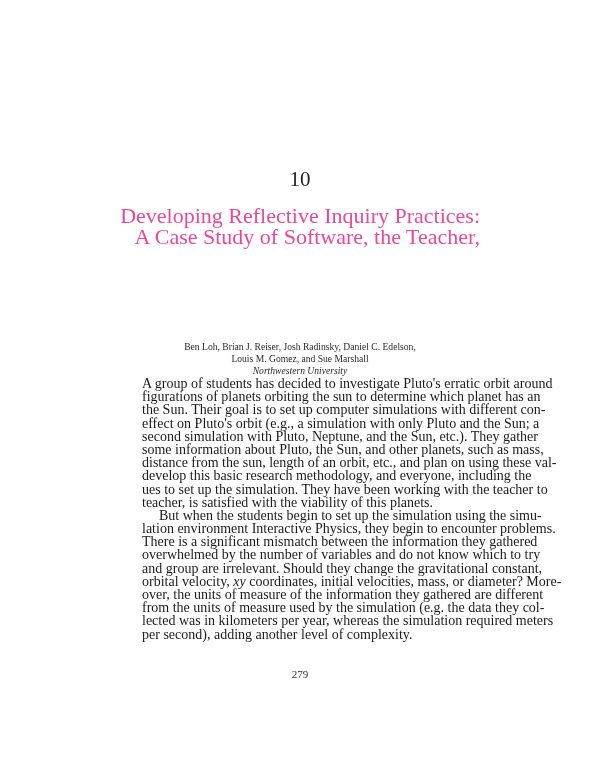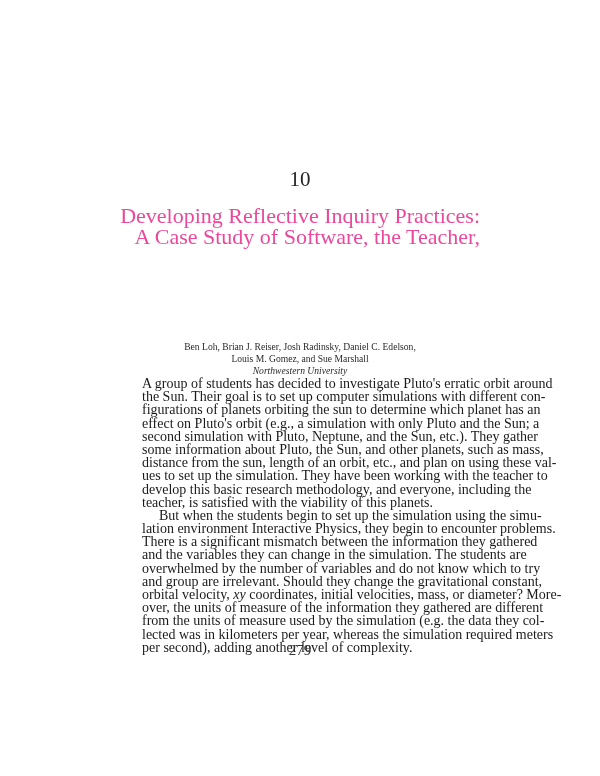--- a/index.html
+++ b/index.html
@@ -69,24 +69,24 @@
     }
     .body-text .line.last {
       text-align-last: left;
     }
     .body-text .line.indent {
       padding-left: 17px;
     }
     .body-text em { font-style: italic; }
     .page-number {
       position: absolute;
-      top: 644px;
+      top: 668px;
       left: 0; width: 600px;
       text-align: center;
-      font-size: 15px;
+      font-size: 11px;
       line-height: 12px;
       color: #333;
     }
   </style>
 </head>
 <body>
 
 <div class="page">
 
   <div class="chapter-number">10</div>
@@ -98,35 +98,34 @@
 
   <div class="authors">
     <span class="line">Ben Loh, Brian J. Reiser, Josh Radinsky,  Daniel C. Edelson,</span>
     <span class="line">Louis M. Gomez, and Sue Marshall</span>
     <span class="line affiliation">Northwestern University</span>
   </div>
 
   <div class="body-text">
     <div>
       <span class="line">A group of students has decided to investigate Pluto's erratic orbit around</span>
+      <span class="line">figurations of planets orbiting the sun to determine which planet has an</span>
       <span class="line">the Sun. Their goal is to set up computer simulations with different con-</span>
-      <span class="line">figurations of planets orbiting the sun to determine which planet has an</span>
       <span class="line">effect on Pluto's orbit (e.g., a simulation with only Pluto and the Sun; a</span>
       <span class="line">second simulation with Pluto, Neptune, and the Sun, etc.). They gather</span>
       <span class="line">some information about Pluto, the Sun, and other planets, such as mass,</span>
       <span class="line">distance from the sun, length of an orbit, etc., and plan on using these val-</span>
+      <span class="line">develop this basic research methodology, and everyone, including the</span>
       <span class="line">ues to set up the simulation. They have been working with the teacher to</span>
-      <span class="line">develop this basic research methodology, and everyone, including the</span>
       <span class="line last">teacher, is satisfied with the viability of this planets.</span>
     </div>
     <div>
       <span class="line indent">But when the students begin to set up the simulation using the simu-</span>
       <span class="line">lation environment Interactive Physics, they begin to encounter problems.</span>
       <span class="line">There is a significant mismatch between the information they gathered</span>
-      <span class="line">and the variables they can change in the simulation. The students are</span>
       <span class="line">overwhelmed by the number of variables and do not know which to try</span>
       <span class="line">and group are irrelevant. Should they change the gravitational constant,</span>
       <span class="line"><span>orbital velocity, </span><em>xy</em><span> coordinates, initial velocities, mass, or diameter? More-</span></span>
       <span class="line">over, the units of measure of the information they gathered are different</span>
       <span class="line">from the units of measure used by the simulation (e.g. the data they col-</span>
       <span class="line">lected was in kilometers per year, whereas the simulation required meters</span>
       <span class="line last">per second), adding another level of complexity.</span>
     </div>
   </div>
 

